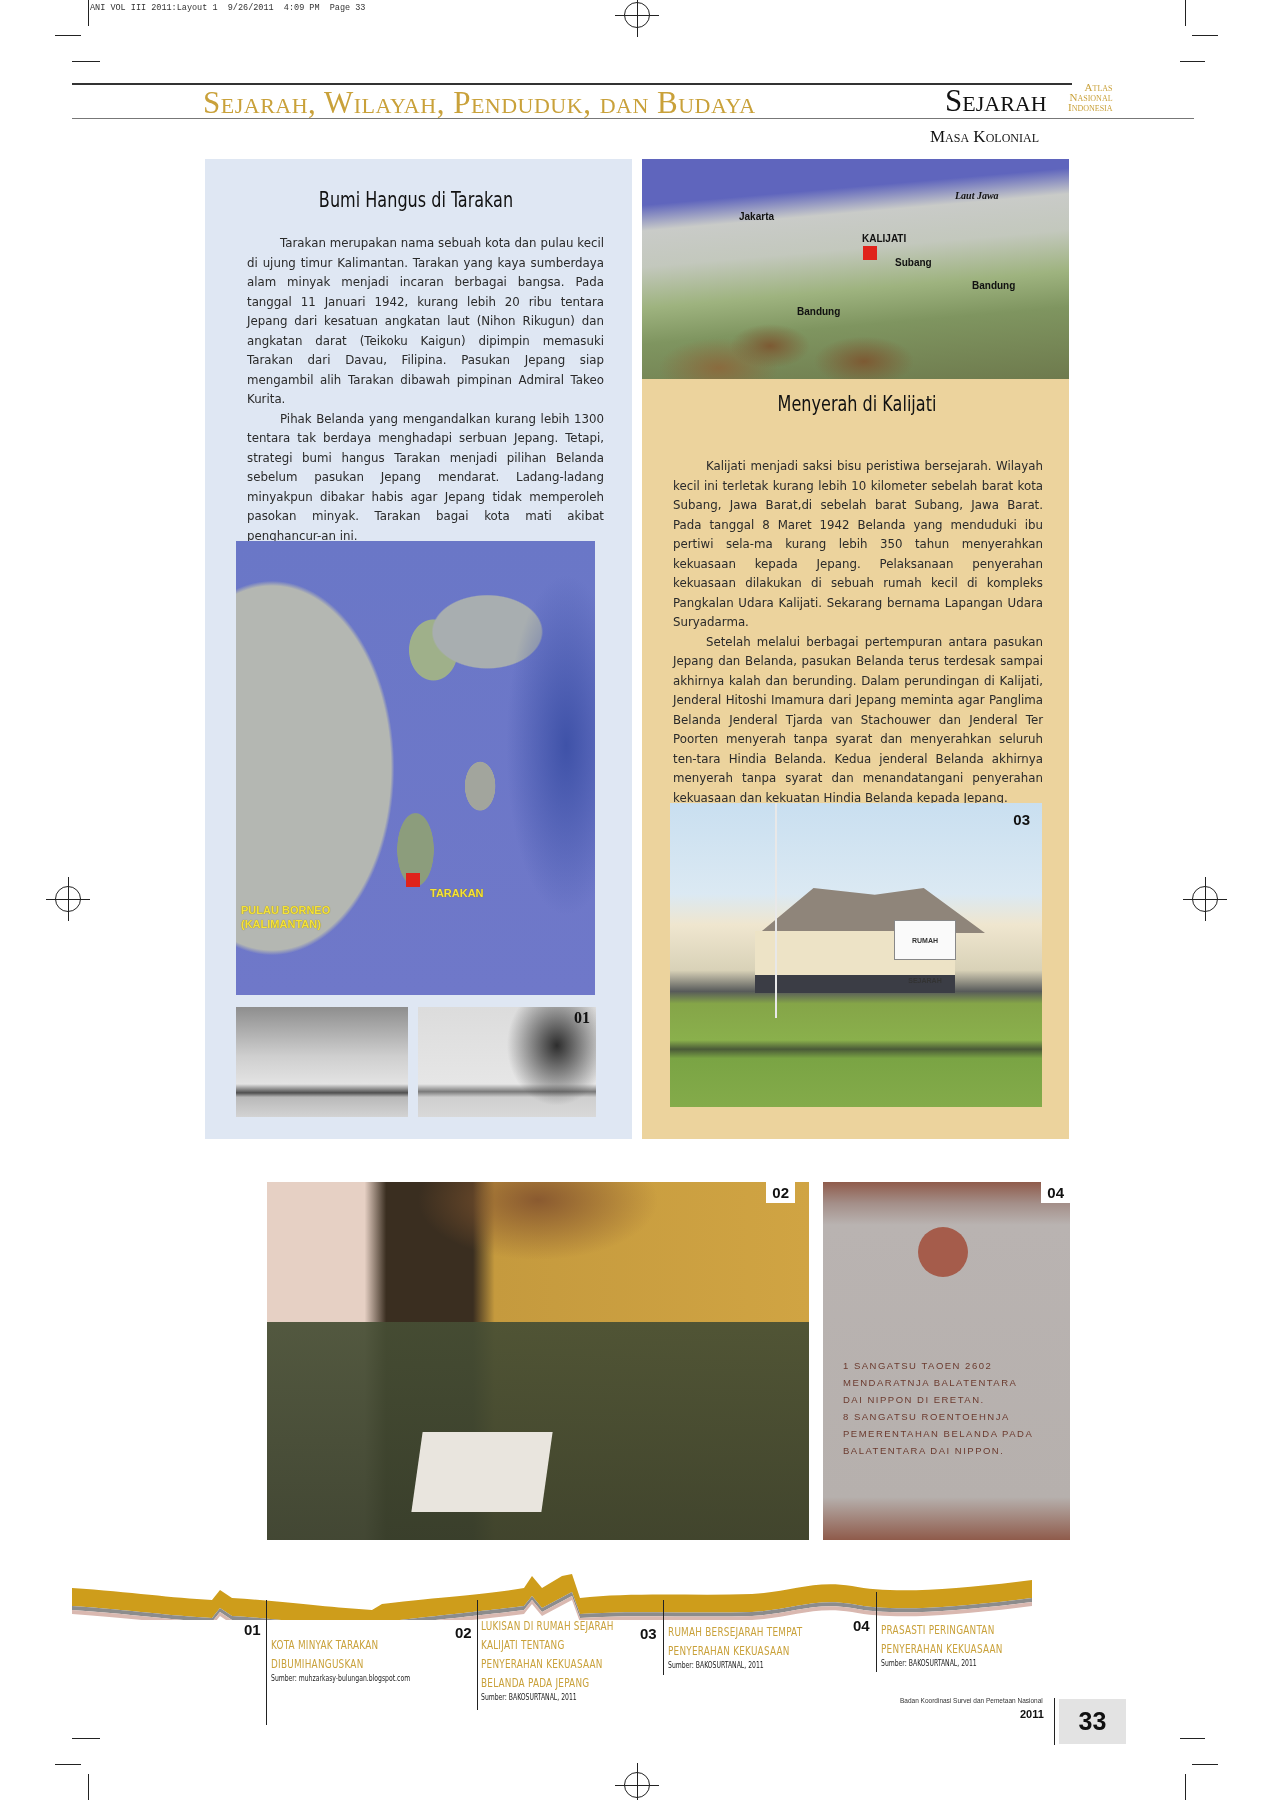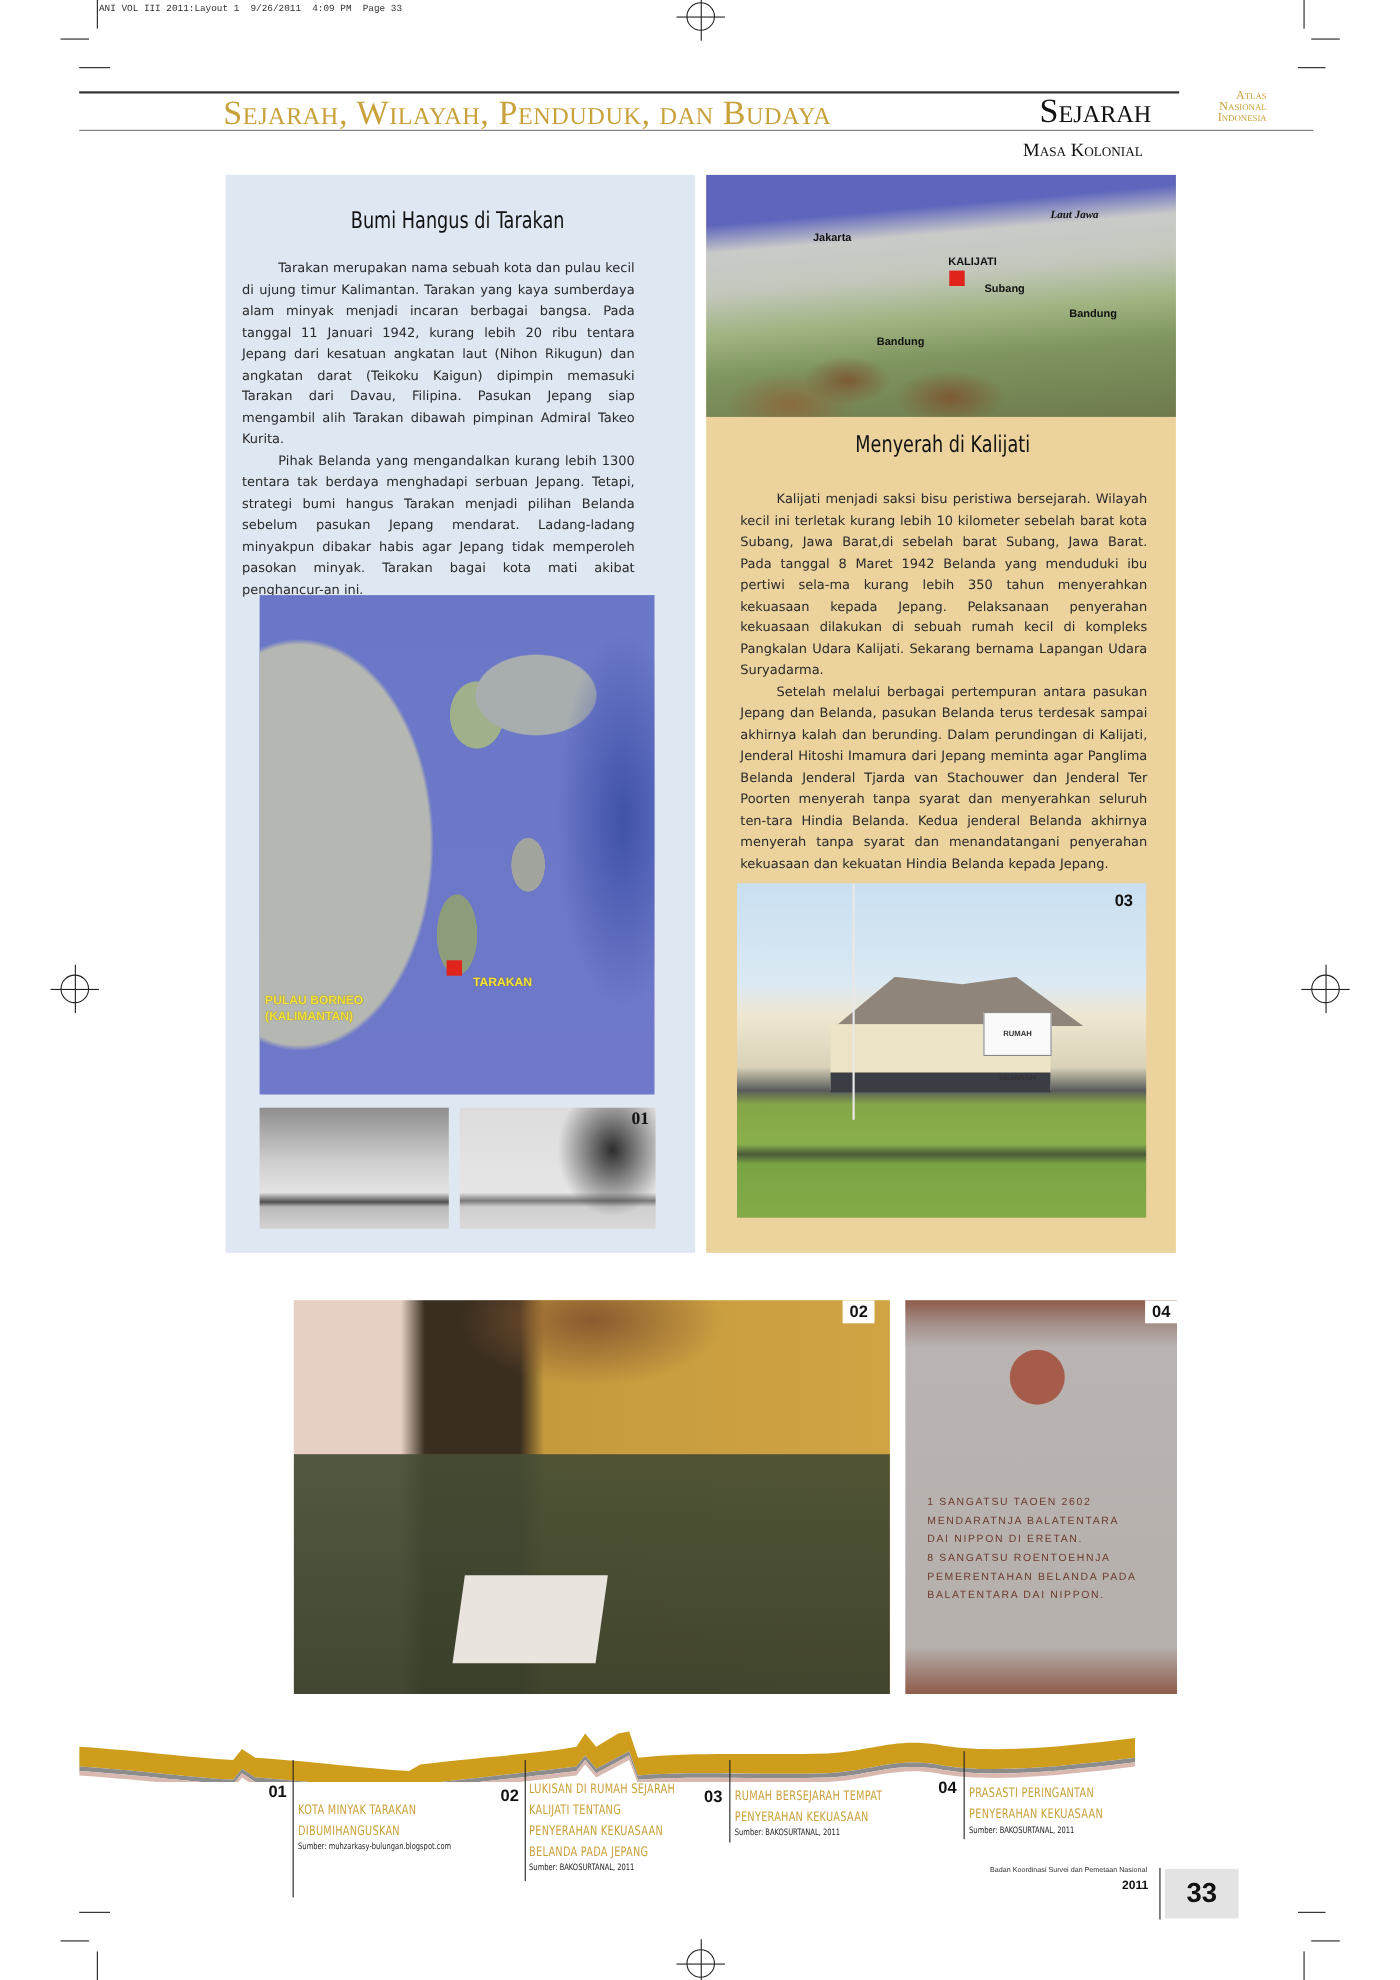--- a/index.html
+++ b/index.html
@@ -9,21 +9,21 @@
   .crop-v { background: #222; width: 1px; }
   .crop-h { background: #222; height: 1px; }
   .reg { width: 26px; height: 26px; border: 1px solid #222; border-radius: 50%; }
   .reg::before { content: ""; position: absolute; left: -10px; right: -10px; top: 12px; height: 1px; background: #222; }
   .reg::after { content: ""; position: absolute; top: -10px; bottom: -10px; left: 12px; width: 1px; background: #222; }
 
   .hdr-rule-top { left: 72px; top: 83px; width: 1000px; height: 2px; background: #333; }
   .hdr-rule-bot { left: 72px; top: 118px; width: 1122px; height: 1px; background: #777; }
   .hdr-title { left: 203px; top: 85px; font-family: "Liberation Serif", serif; font-size: 31px; color: #c9a13a; letter-spacing: 0.5px; font-variant: small-caps; }
   .hdr-section { left: 945px; top: 83px; font-family: "Liberation Serif", serif; font-size: 31px; color: #111; font-variant: small-caps; }
-  .hdr-atlas { left: 1068px; top: 82px; font-family: "Liberation Serif", serif; font-size: 11px; line-height: 10px; color: #c9a13a; text-align: right; font-variant: small-caps; margin-left: 39px; }
+  .hdr-atlas { left: 1068px; top: 82px; font-family: "Liberation Serif", serif; font-size: 11px; line-height: 10px; color: #c9a13a; text-align: right; font-variant: small-caps; }
   .hdr-sub { left: 930px; top: 127px; font-family: "Liberation Serif", serif; font-size: 17px; color: #111; font-variant: small-caps; }
 
   .panel-left { left: 205px; top: 159px; width: 427px; height: 980px; background: #dfe7f3; }
   .panel-right { left: 642px; top: 159px; width: 427px; height: 980px; background: #ecd39d; }
 
   .article-title { font-family: "DejaVu Sans Condensed", "DejaVu Sans", sans-serif; font-size: 21px; font-weight: normal; color: #111; text-align: center; transform: scaleX(0.85); }
   .body-text { font-family: "DejaVu Sans", sans-serif; font-size: 11.8px; line-height: 19.5px; color: #2a2a2a; text-align: justify; }
   .body-text p { text-indent: 33px; }
 
   .map-tarakan { left: 236px; top: 541px; width: 359px; height: 454px; overflow: hidden;
@@ -88,21 +88,21 @@
 <div class="abs hdr-atlas">
   <div>Atlas</div>
   <div>Nasional</div>
   <div>Indonesia</div>
 </div>
 <div class="abs hdr-rule-bot"></div>
 <div class="abs hdr-sub">Masa Kolonial</div>
 
 <div class="abs panel-left"></div>
 <div class="abs article-title" style="left:236px;top:188px;width:360px;">Bumi Hangus di Tarakan</div>
-<div class="abs body-text" style="left:220px;top:234px;width:357px;">
+<div class="abs body-text" style="left:247px;top:234px;width:357px;">
   <p>Tarakan merupakan nama sebuah kota dan pulau kecil di ujung timur Kalimantan. Tarakan yang kaya sumberdaya alam minyak menjadi incaran berbagai bangsa. Pada tanggal 11 Januari 1942, kurang lebih 20 ribu tentara Jepang dari kesatuan angkatan laut (Nihon Rikugun) dan angkatan darat (Teikoku Kaigun) dipimpin memasuki Tarakan dari Davau, Filipina. Pasukan Jepang siap mengambil alih Tarakan dibawah pimpinan Admiral Takeo Kurita.</p>
   <p>Pihak Belanda yang mengandalkan kurang lebih 1300 tentara tak berdaya menghadapi serbuan Jepang. Tetapi, strategi bumi hangus Tarakan menjadi pilihan Belanda sebelum pasukan Jepang mendarat. Ladang-ladang minyakpun dibakar habis agar Jepang tidak memperoleh pasokan minyak. Tarakan bagai kota mati akibat penghancur-an ini.</p>
 </div>
 
 <div class="abs map-tarakan"></div>
 <div class="abs red-marker" style="left:406px;top:873px;"></div>
 <div class="abs map-label" style="left:430px;top:887px;text-align:right;">TARAKAN</div>
 <div class="abs map-label" style="left:241px;top:903px;line-height:14px;">
   <div>PULAU BORNEO</div>
   <div>(KALIMANTAN)</div>
@@ -117,21 +117,21 @@
 <div class="abs map-java"></div>
 <div class="abs java-label" style="left:955px;top:190px;font-family:'Liberation Serif',serif;font-style:italic;">Laut Jawa</div>
 <div class="abs java-label" style="left:739px;top:211px;">Jakarta</div>
 <div class="abs java-label" style="left:862px;top:233px;">KALIJATI</div>
 <div class="abs red-marker" style="left:863px;top:246px;"></div>
 <div class="abs java-label" style="left:895px;top:257px;">Subang</div>
 <div class="abs java-label" style="left:972px;top:280px;">Bandung</div>
 <div class="abs java-label" style="left:797px;top:306px;">Bandung</div>
 
 <div class="abs article-title" style="left:672px;top:392px;width:370px;">Menyerah di Kalijati</div>
-<div class="abs body-text" style="left:673px;top:444px;width:370px;">
+<div class="abs body-text" style="left:673px;top:457px;width:370px;">
   <p>Kalijati menjadi saksi bisu peristiwa bersejarah. Wilayah kecil ini terletak kurang lebih 10 kilometer sebelah barat kota Subang, Jawa Barat,di sebelah barat Subang, Jawa Barat. Pada tanggal 8 Maret 1942 Belanda yang menduduki ibu pertiwi sela-ma kurang lebih 350 tahun menyerahkan kekuasaan kepada Jepang. Pelaksanaan penyerahan kekuasaan dilakukan di sebuah rumah kecil di kompleks Pangkalan Udara Kalijati. Sekarang bernama Lapangan Udara Suryadarma.</p>
   <p>Setelah melalui berbagai pertempuran antara pasukan Jepang dan Belanda, pasukan Belanda terus terdesak sampai akhirnya kalah dan berunding. Dalam perundingan di Kalijati, Jenderal Hitoshi Imamura dari Jepang meminta agar Panglima Belanda Jenderal Tjarda van Stachouwer dan Jenderal Ter Poorten menyerah tanpa syarat dan menyerahkan seluruh ten-tara Hindia Belanda. Kedua jenderal Belanda akhirnya menyerah tanpa syarat dan menandatangani penyerahan kekuasaan dan kekuatan Hindia Belanda kepada Jepang.</p>
 </div>
 
 <div class="abs photo" style="left:670px;top:803px;width:372px;height:304px;background:linear-gradient(180deg,#c9dff0 0%,#dbe9f3 30%,#efe6cf 40%,#d9d2b8 55%,#585b5a 62%,#85a548 66%,#8ab04c 78%,#4a5a38 81%,#7aa444 84%,#84ab4a 100%);">
   <div class="abs" style="left:70px;top:85px;width:245px;height:45px;background:#8f857a;clip-path:polygon(8% 100%,30% 0,55% 15%,75% 0,100% 100%);"></div>
   <div class="abs" style="left:85px;top:128px;width:200px;height:60px;background:#ede3c6;"></div>
   <div class="abs" style="left:85px;top:172px;width:200px;height:18px;background:#3b3d45;"></div>
   <div class="abs" style="left:224px;top:117px;width:62px;height:40px;background:#fafafa;border:1px solid #888;font-family:'Liberation Sans',sans-serif;font-weight:bold;font-size:7px;color:#333;text-align:center;line-height:40px;">RUMAH SEJARAH</div>
   <div class="abs" style="left:105px;top:0;width:2px;height:215px;background:#e8e8e8;"></div>

